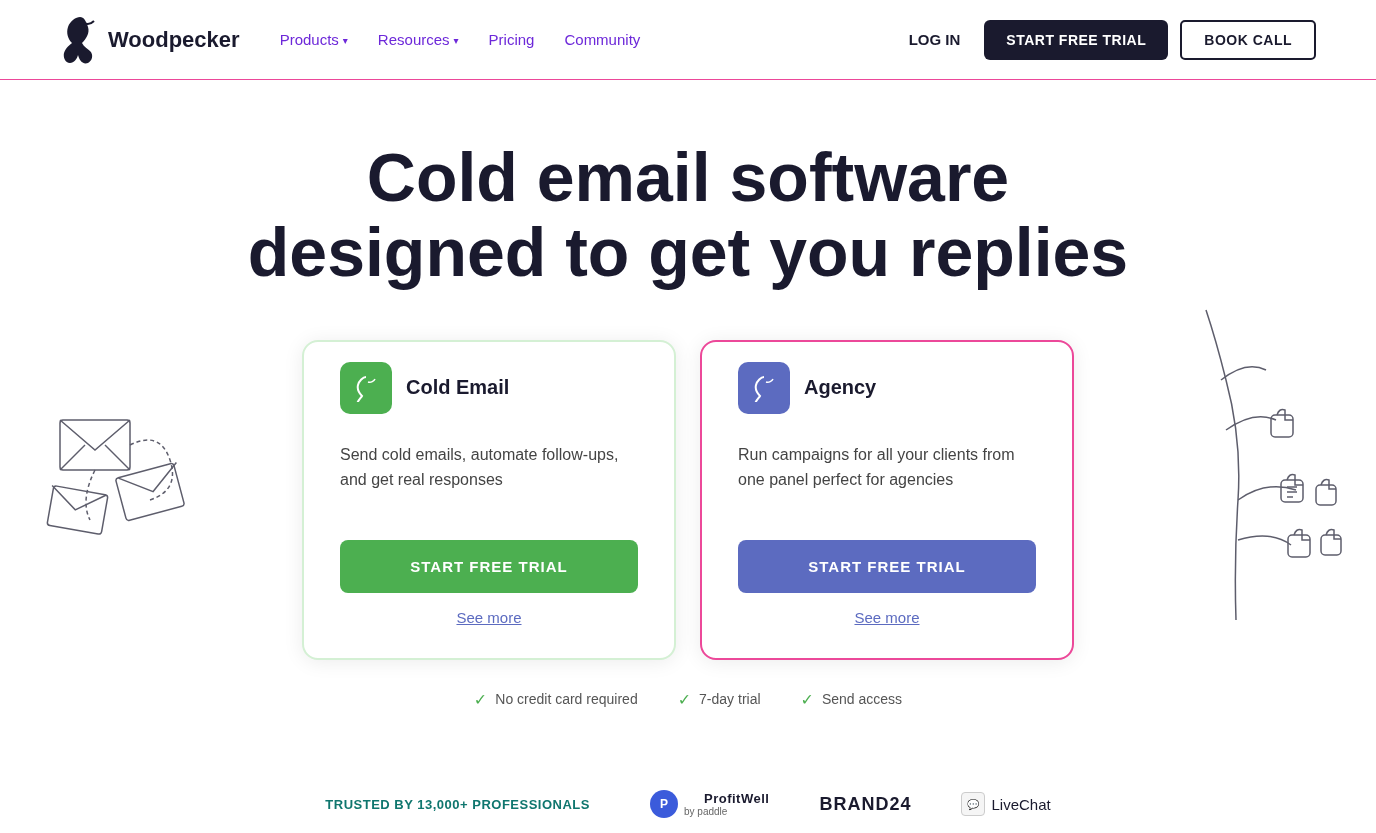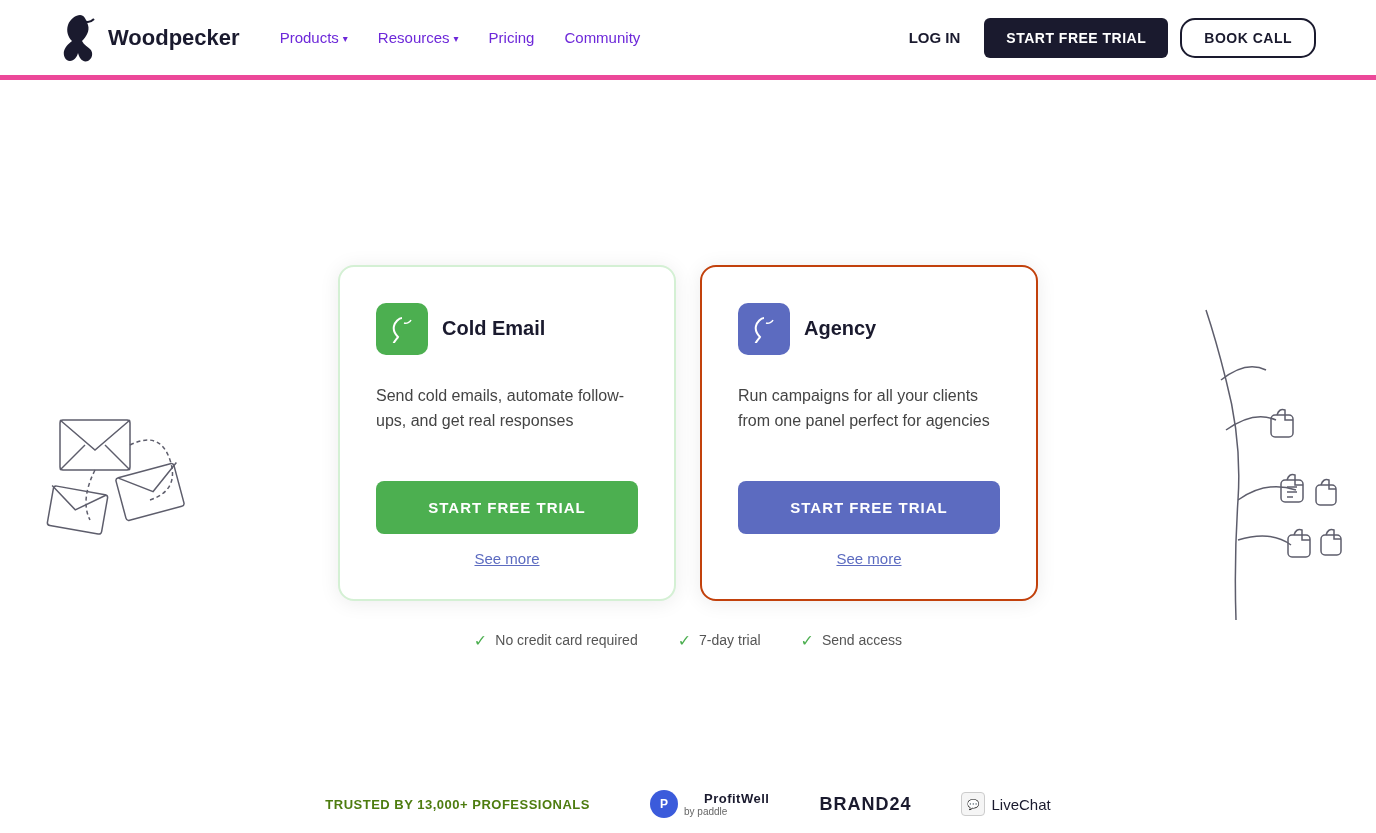--- a/index.html
+++ b/index.html
@@ -1,21 +1,21 @@
 <!DOCTYPE html>
 <html><head>
   <meta charset="utf-8">
   <style>
     * { margin: 0; padding: 0; box-sizing: border-box; }
     body { font-family: -apple-system, BlinkMacSystemFont, 'Segoe UI', sans-serif; background: #fff; color: #1a1a2e; overflow-x: hidden; }
 
     
     nav {
       display: flex; align-items: center; justify-content: space-between;
-      padding: 0 60px; height: 80px; border-bottom: 5px solid #ec4899;
+      padding: 0 60px; height: 80px; border-bottom: 1px solid #ec4899;
       position: sticky; top: 0; background: #fff; z-index: 100;
     }
     .nav-left { display: flex; align-items: center; gap: 40px; }
     .logo { display: flex; align-items: center; gap: 10px; text-decoration: none; }
     .logo-icon { width: 38px; height: 50px; }
     .logo-text { font-size: 22px; font-weight: 700; color: #1a1a2e; }
     .nav-links { display: flex; align-items: center; gap: 30px; }
     .nav-link {
       display: flex; align-items: center; gap: 4px;
       font-size: 15px; color: #6d28d9; cursor: pointer; text-decoration: none;
@@ -23,47 +23,47 @@
     }
     .chevron { font-size: 10px; margin-top: 1px; }
     .nav-right { display: flex; align-items: center; gap: 12px; }
     .btn-login { font-size: 15px; font-weight: 600; color: #1a1a2e; cursor: pointer; background: none; border: none; padding: 8px 12px; }
     .btn-trial {
       background: #1a1a2e; color: #fff; border: none; border-radius: 6px;
       padding: 12px 22px; font-size: 14px; font-weight: 700; cursor: pointer;
       letter-spacing: 0.5px;
     }
     .btn-book {
-      background: #fff; color: #1a1a2e; border: 2px solid #1a1a2e; border-radius: 15px;
+      background: #fff; color: #1a1a2e; border: 2px solid #1a1a2e; border-radius: 5px;
       padding: 10px 22px; font-size: 14px; font-weight: 700; cursor: pointer;
       letter-spacing: 0.5px;
     }
 
     
     .hero {
       text-align: center; padding: 60px 40px 30px; position: relative; overflow: hidden;
       min-height: 680px;
     }
     .hero-title {
       font-size: 68px; font-weight: 800; line-height: 1.1; color: #1a1a2e;
       max-width: 900px; margin: 0 auto 50px;
     }
 
     
     .cards-container {
       display: flex; justify-content: center; gap: 24px; margin: 0 auto;
       max-width: 900px; position: relative; z-index: 2;
     }
     .card {
-      background: #fff; border-radius: 16px; padding: 36px 36px 32px;
-      width: 338px; text-align: left; position: relative;
+      background: #fff; border-radius: 16px; padding: 20px 36px 32px;
+      width: 374px; text-align: left; position: relative;
       box-shadow: 0 2px 20px rgba(0,0,0,0.08);
     }
     .card-cold { border: 2px solid #d4f0d4; }
-    .card-agency { border: 2px solid #c2410c; }
+    .card-agency { border: 2px solid #ec4899; }
     .card-header { display: flex; align-items: center; gap: 14px; margin-bottom: 28px; }
     .card-icon {
       width: 52px; height: 52px; border-radius: 10px;
       display: flex; align-items: center; justify-content: center;
       font-size: 26px;
     }
     .icon-green { background: #4caf50; }
     .icon-blue { background: #5c6bc0; }
     .card-title { font-size: 20px; font-weight: 700; color: #1a1a2e; }
     .card-desc { font-size: 16px; color: #444; line-height: 1.6; margin-bottom: 28px; min-height: 70px; }
@@ -90,21 +90,21 @@
       margin-top: 30px; padding: 0 40px;
     }
     .trust-item { display: flex; align-items: center; gap: 8px; font-size: 14px; color: #555; }
     .check-circle { color: #4caf50; font-size: 16px; }
 
     
     .trusted-section {
       display: flex; align-items: center; justify-content: center; gap: 60px;
       padding: 20px 60px; margin-top: 10px;
     }
-    .trusted-label { font-size: 13px; font-weight: 800; color: #4d7c0f; letter-spacing: 0.5px; white-space: nowrap; }
+    .trusted-label { font-size: 13px; font-weight: 800; color: #0f766e; letter-spacing: 0.5px; white-space: nowrap; }
     .brand-logos { display: flex; align-items: center; gap: 50px; }
     .brand-logo { display: flex; align-items: center; gap: 6px; font-weight: 700; color: #1a1a2e; font-size: 15px; }
     .brand-logo-icon { width: 28px; height: 28px; border-radius: 50%; background: #e8e8e8; display: flex; align-items: center; justify-content: center; font-size: 12px; font-weight: 700; }
     .profitwell-icon { background: #3b5bdb; color: #fff; }
     .livechat-icon { background: #f0f0f0; color: #555; font-size: 10px; border: 1px solid #ccc; border-radius: 4px; width: 24px; height: 24px; }
 
     
     .deco-left {
       position: absolute; left: 40px; top: 280px; width: 200px; height: 200px;
       opacity: 0.7; pointer-events: none;
@@ -197,21 +197,22 @@
         <path d="M5 5 Q7 -2 13 0 L13 9 L20 9"></path>
       </g>
       <g transform="translate(195,250)">
         <rect x="0" y="5" width="20" height="20" rx="4"></rect>
         <path d="M5 5 Q7 -2 13 0 L13 9 L20 9"></path>
       </g>
     </g>
   </svg>
 
   <h1 class="hero-title">
-    <br>
+    <span>Cold email software</span><br>
+    <span>designed to get you replies</span>
   </h1>
 
   <div class="cards-container">
 
     <div class="card card-cold">
       <div class="card-header">
         <div class="card-icon icon-green">
           <svg width="28" height="28" viewBox="0 0 28 28" fill="none" xmlns="http://www.w3.org/2000/svg">
             <path d="M14 3 C11 3 7 7 6 11 C5 15 7 19 10 22 C9 24 6 26 5 30" stroke="#fff" stroke-width="2" fill="none"></path>
             <path d="M16 8 C19 9 22 7 23 5" stroke="#fff" stroke-width="1.5" fill="none"></path>

